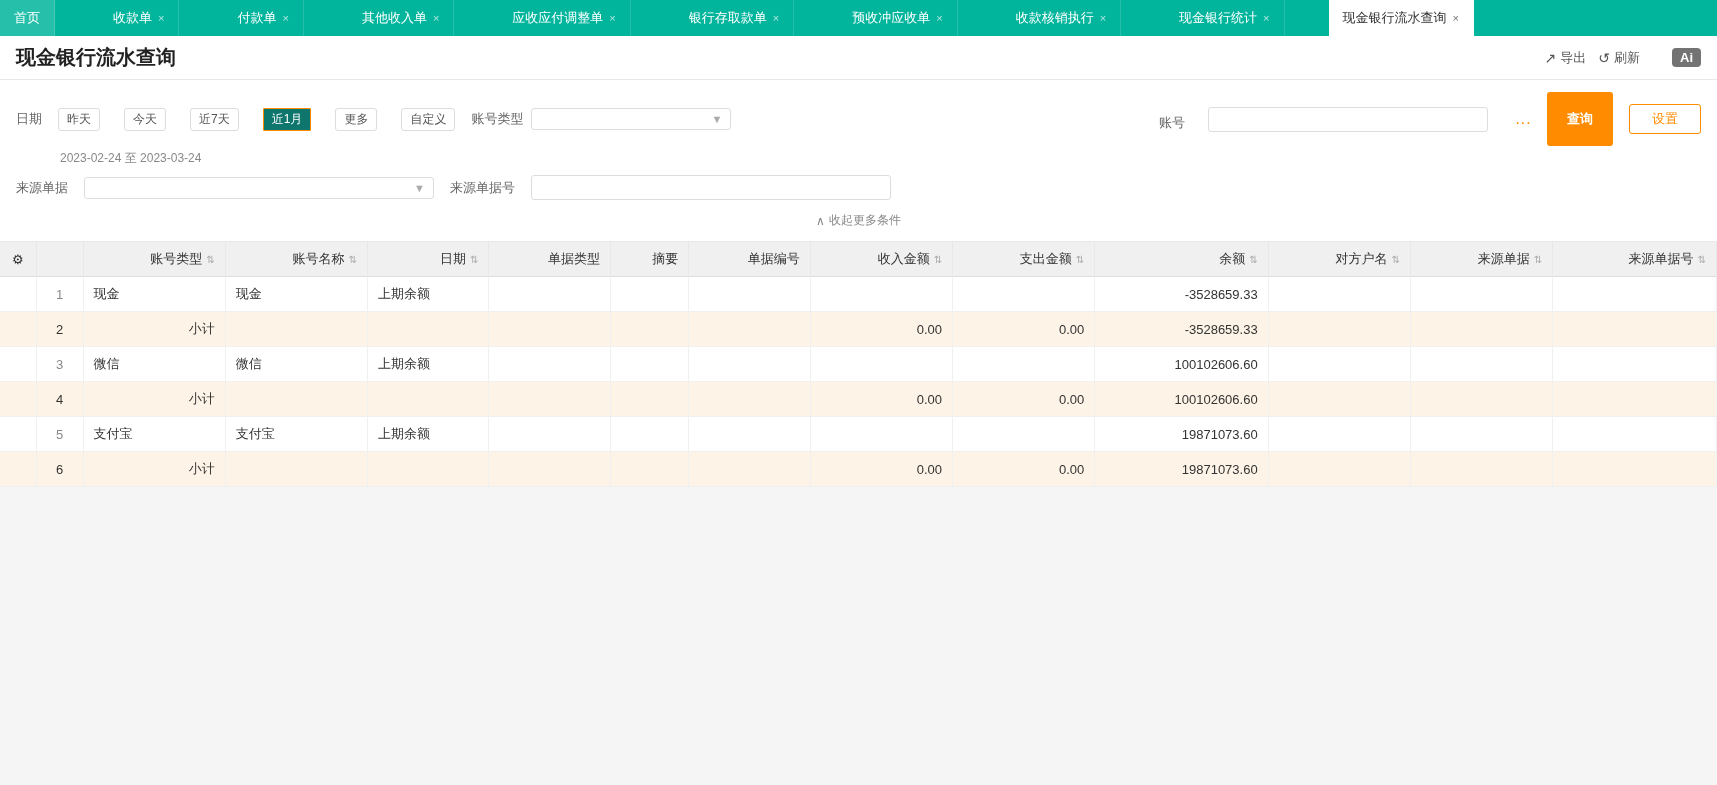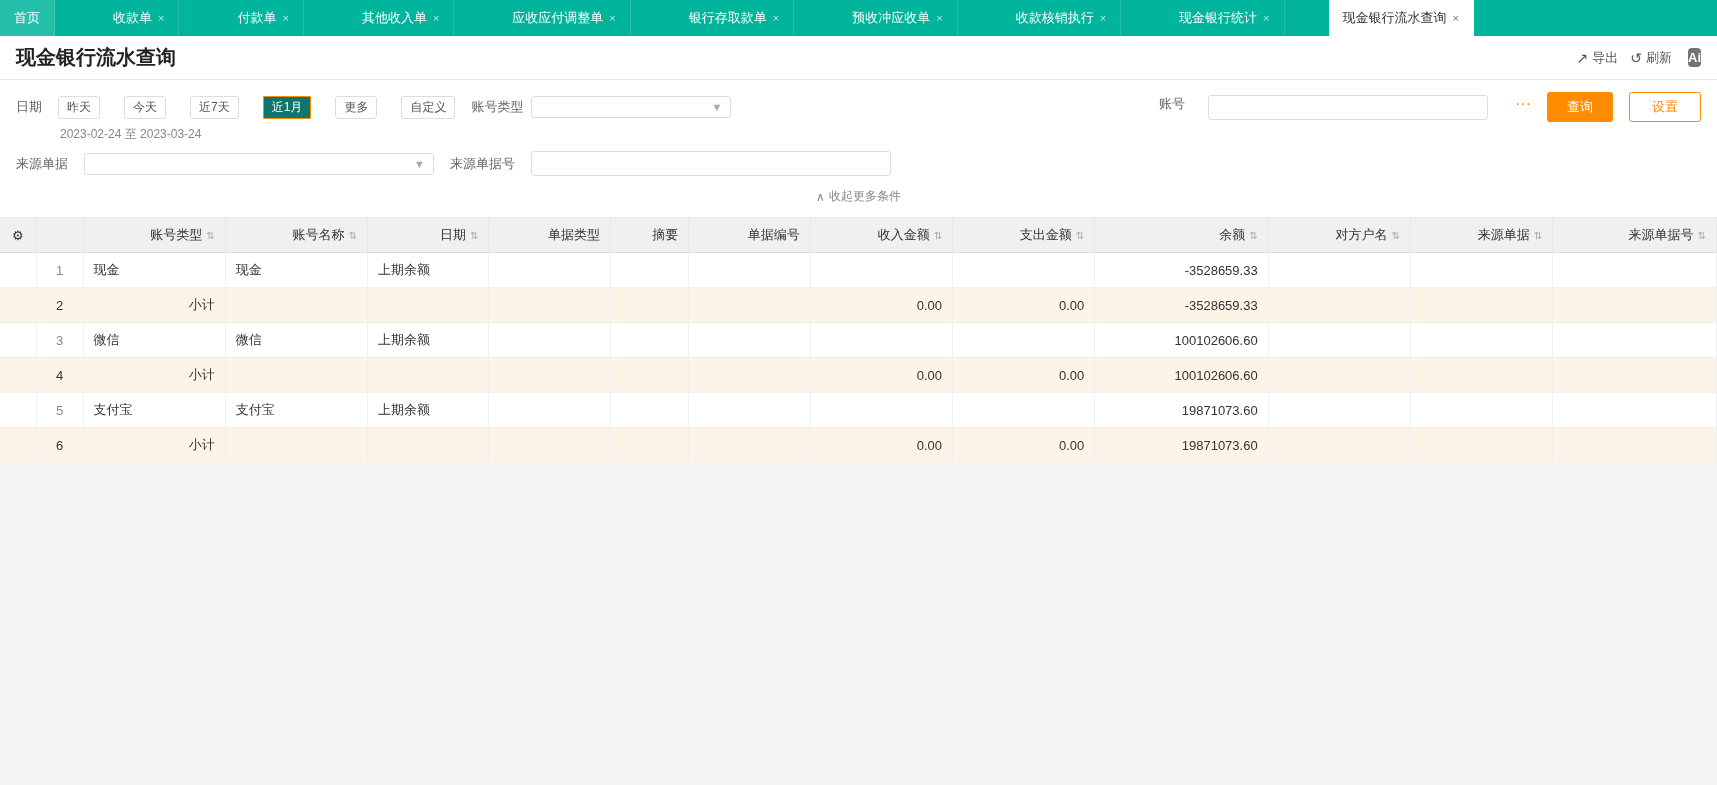--- a/index.html
+++ b/index.html
@@ -134,23 +134,24 @@
       color: #ff8c00;
       font-size: 16px;
       cursor: pointer;
       margin-left: 4px;
     }
     .query-btn {
       background: #ff8c00;
       color: #fff;
       border: none;
       border-radius: 3px;
-      padding: 6px 20px;
-      font-size: 13px;
-      cursor: pointer;
+      padding: 18px 20px;
+      font-size: 13px;
+      cursor: pointer;
+      font-weight: bold;
     }
     .settings-btn {
       background: #fff;
       color: #ff8c00;
       border: 1px solid #ff8c00;
       border-radius: 3px;
       padding: 5px 22px;
       font-size: 13px;
       cursor: pointer;
     }
@@ -267,21 +268,21 @@
   <h1 class="page-title">现金银行流水查询</h1>
   <div class="header-actions">
     <div class="action-btn">
       <span style="font-size:14px;">↗</span>
       <span>导出</span>
     </div>
     <div class="action-btn">
       <span style="font-size:14px;">↺</span>
       <span>刷新</span>
     </div>
-    <div style="background:#737373;color:#fff;border-radius:4px;padding:2px 0;font-size:13px;font-weight:bold;margin-left:4px;">
+    <div style="background:#737373;color:#fff;border-radius:4px;padding:2px 8px;font-size:13px;font-weight:bold;margin-left:20px;">
       <span>Ai</span>
     </div>
   </div>
 </div>
 
 <div class="filter-area">
 
   <div class="filter-row">
     <span class="filter-label">日期</span>
     <div class="date-options">
@@ -292,21 +293,21 @@
       <button class="date-btn">更多</button>
       <button class="date-btn">自定义</button>
     </div>
     <span style="flex:1;display:flex;align-items:center;gap:8px;">
       <span class="filter-label">账号类型</span>
       <div class="filter-select" style="min-width:200px;">
         <span></span>
         <span class="arrow">▼</span>
       </div>
     </span>
-    <span style="display:flex;align-items:flex-start;gap:23px;">
+    <span style="display:flex;align-items:flex-end;gap:23px;">
       <span class="filter-label">账号</span>
       <input class="filter-input" style="min-width: 280px;">
       <span class="dots-btn">···</span>
     </span>
     <button class="query-btn">查询</button>
     <button class="settings-btn">设置</button>
   </div>
   <div style="margin-left:40px;margin-top:-4px;margin-bottom:8px;">
     <span class="date-range">2023-02-24 至 2023-03-24</span>
   </div>

